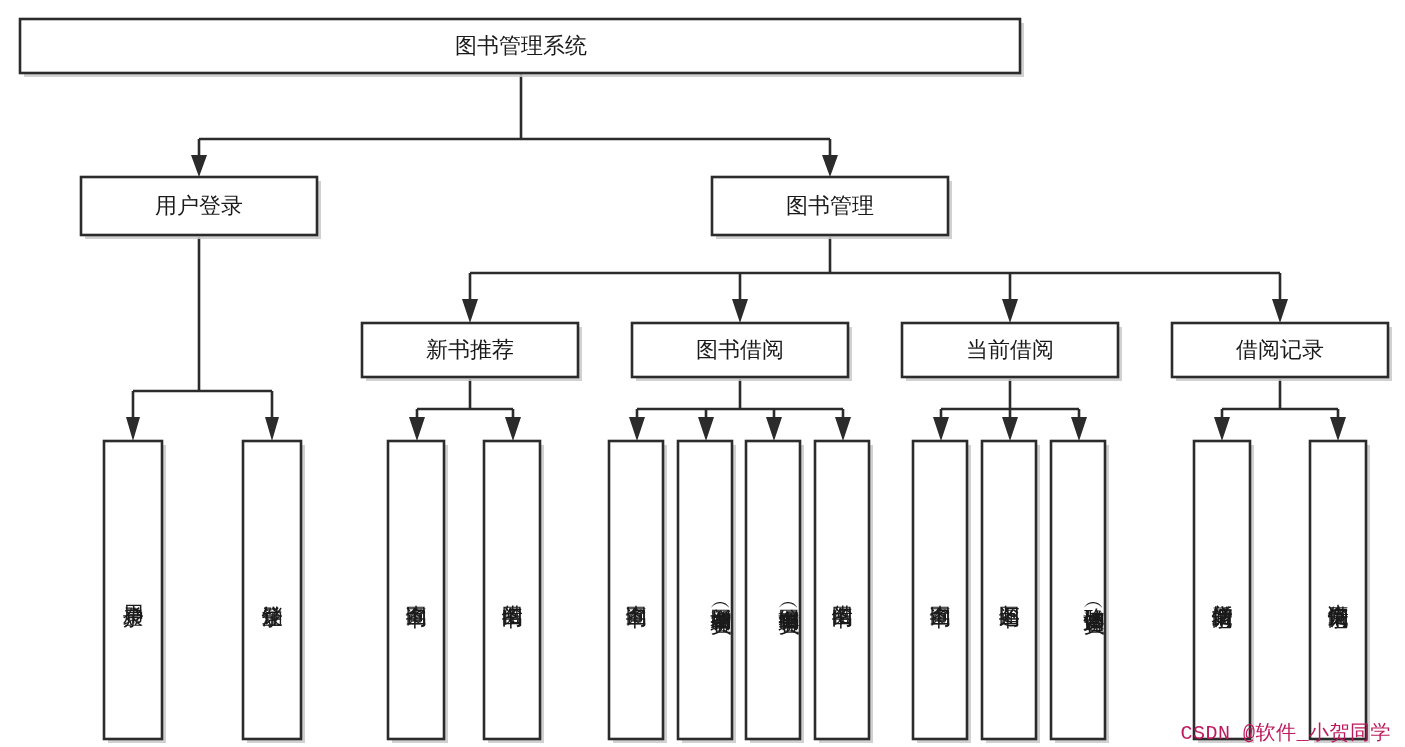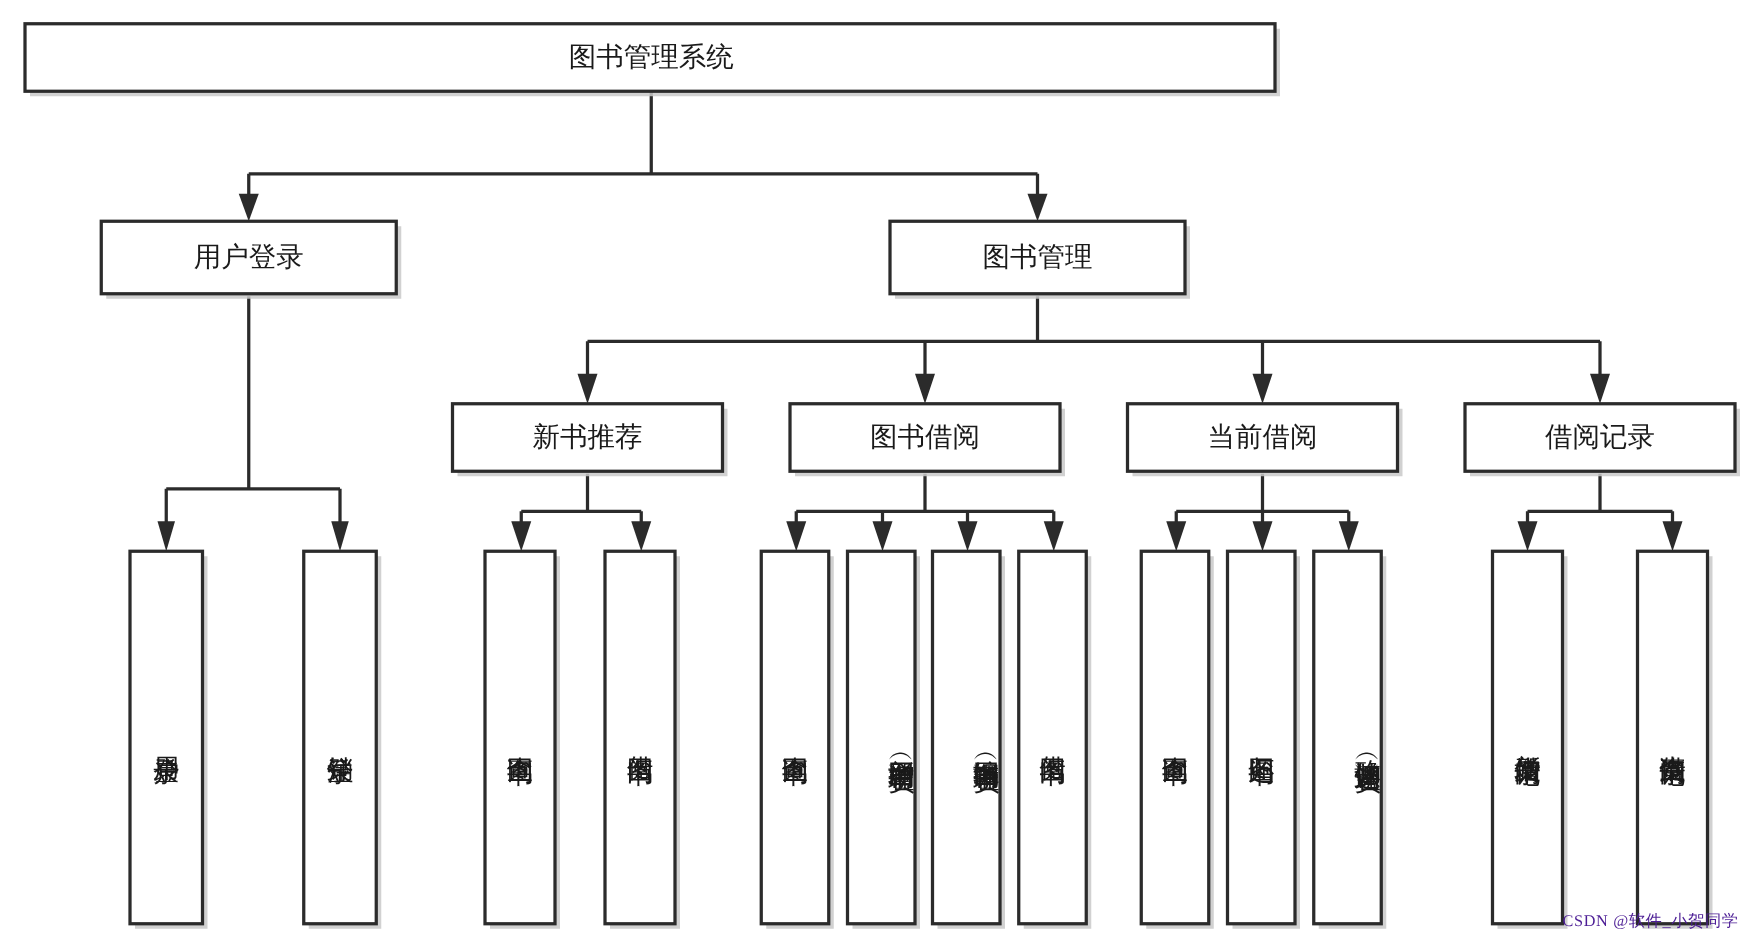--- a/index.html
+++ b/index.html
@@ -66,23 +66,23 @@
     align-items: center;
     justify-content: center;
     text-align: center;
     white-space: nowrap;
     pointer-events: none;
   }
   .watermark {
     position: absolute;
     right: 14px;
     bottom: 6px;
-    font-family: Liberation Serif, serif;
-    font-size: 13px;
-    color: #4c1d95;
+    font-family: Liberation Mono, monospace;
+    font-size: 20px;
+    color: #be185d;
     white-space: nowrap;
     letter-spacing: 0.5px;
   }
 </style>
 </head>
 <body>
 
 <div id="diagram-root">
 
   <svg class="flowchart" viewBox="0 0 1405 747" xmlns="http://www.w3.org/2000/svg">

